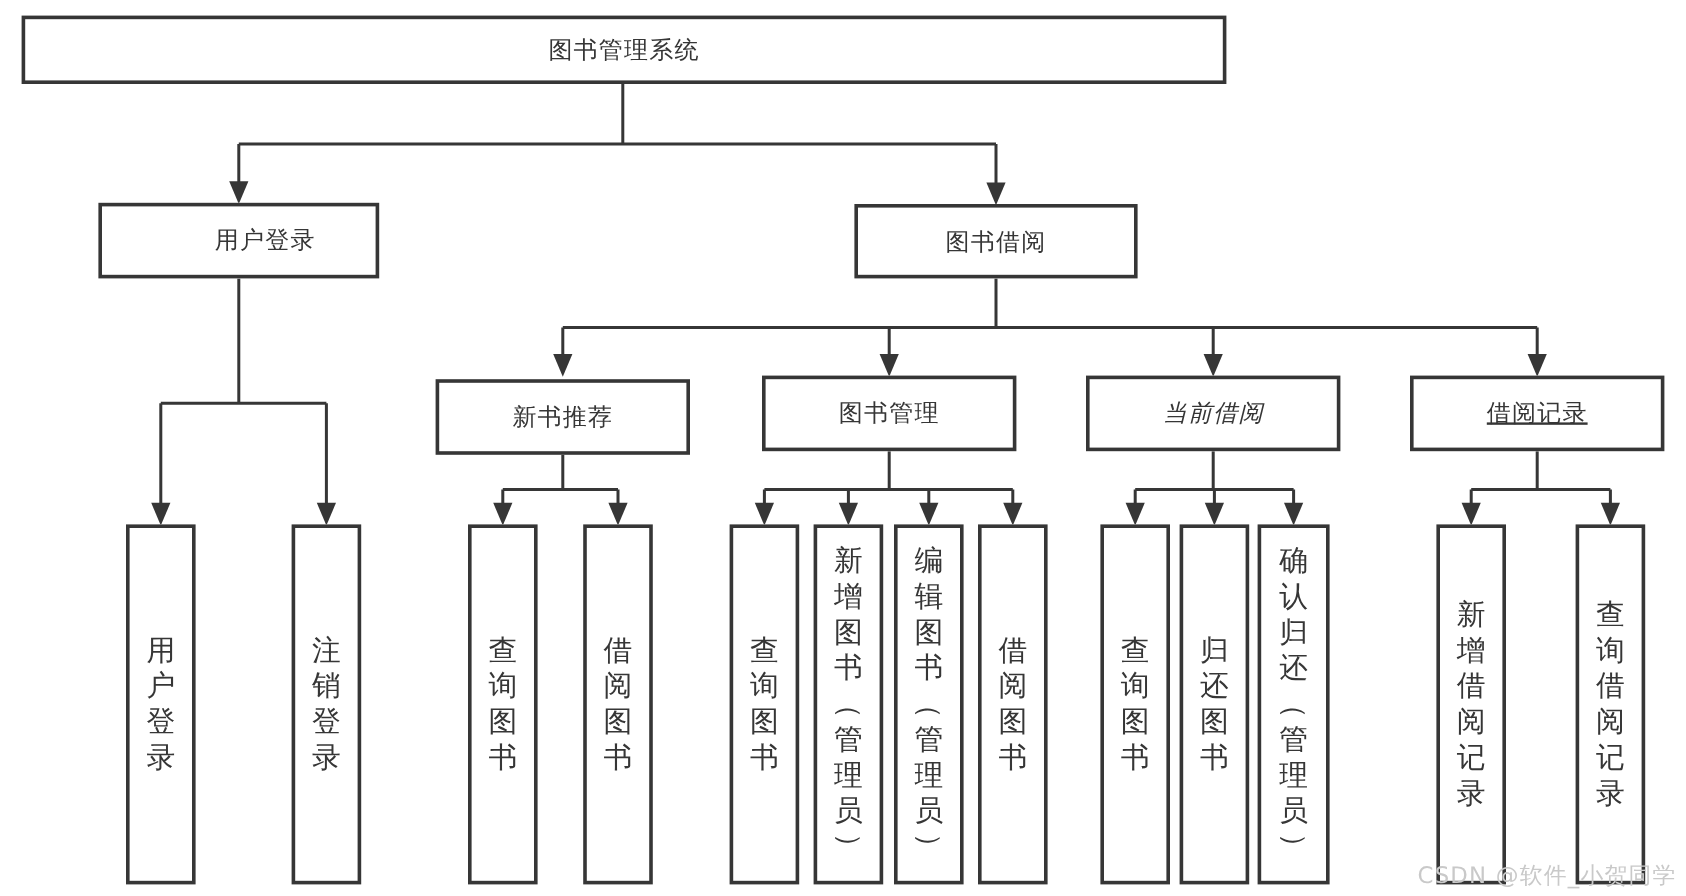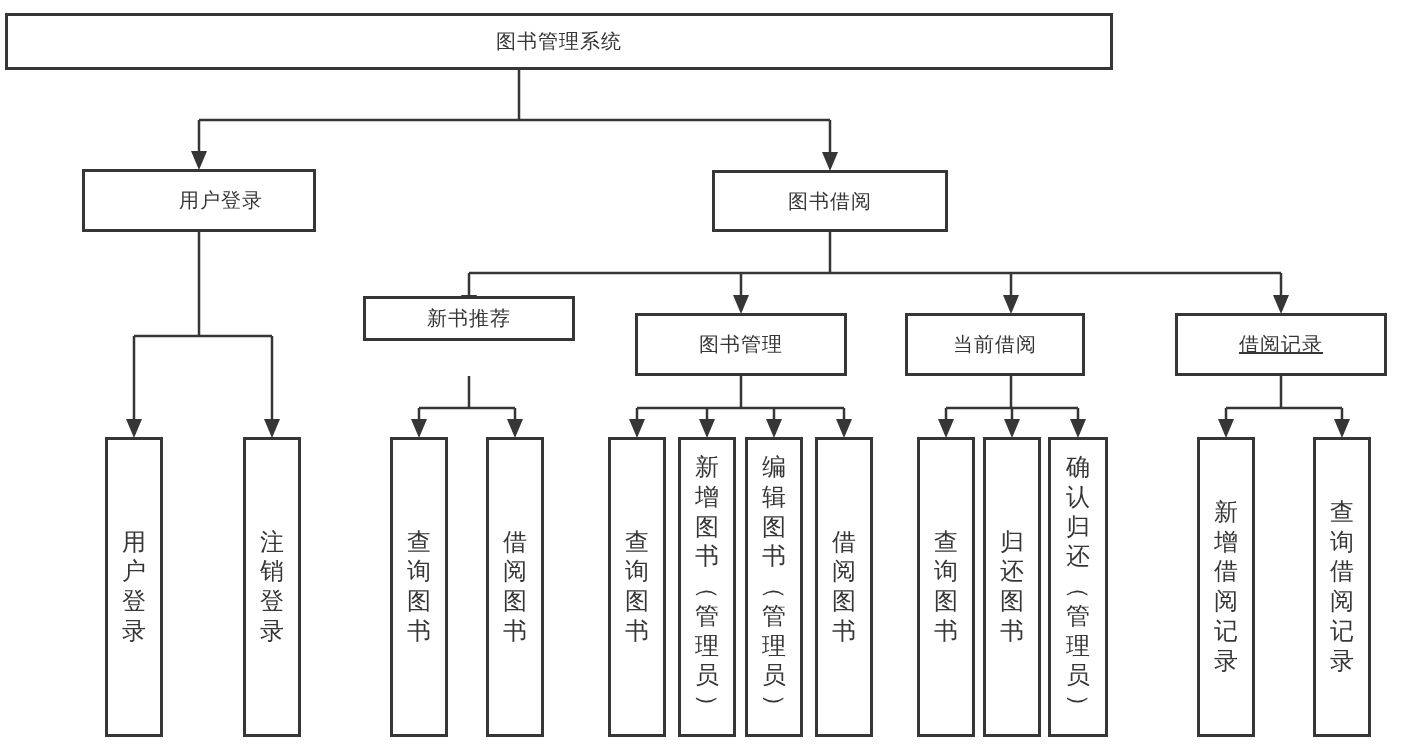--- a/index.html
+++ b/index.html
@@ -42,26 +42,26 @@
     flex-direction: column;
     align-items: center;
     justify-content: center;
     font-size: 24px;
     z-index: 2;
   }
   .vbox span { display: block; line-height: 1.24; text-align: center; }
   .vbox span.rot { transform: rotate(90deg); }
 
   
-  .n-root  { left: 5px;  top: 13px;  width: 1108px; height: 57px; }
+  .n-root  { left: 18px;  top: 13px;  width: 1004px; height: 57px; }
   .n-login { left: 82px;  top: 169px; width: 234px; height: 63px; padding-left: 44px; }
   .n-mgmt  { left: 712px; top: 170px; width: 236px; height: 62px; }
-  .n-nb    { left: 363px; top: 296px; width: 212px; height: 45px; }
+  .n-nb    { left: 363px; top: 316px; width: 212px; height: 63px; }
   .n-bb    { left: 635px; top: 313px; width: 212px; height: 63px; }
-  .n-cb    { left: 905px; top: 313px; width: 180px; height: 63px; }
+  .n-cb    { left: 905px; top: 313px; width: 212px; height: 63px; font-style: italic; }
   .n-br    { left: 1175px;top: 313px; width: 212px; height: 63px; text-decoration: underline; }
 
   
   .l-a1 { left: 105px; }
   .l-a2 { left: 243px; }
   .l-b1 { left: 390px; }
   .l-b2 { left: 486px; }
   .l-c1 { left: 608px; }
   .l-c2 { left: 678px; }
   .l-c3 { left: 745px; }
@@ -233,13 +233,14 @@
     </div>
   <div class="vbox l-e2">
       <span>查</span>
       <span>询</span>
       <span>借</span>
       <span>阅</span>
       <span>记</span>
       <span>录</span>
     </div>
 
+  <div class="watermark">CSDN @软件_小贺同学</div>
 </div>
 
 </body></html>

